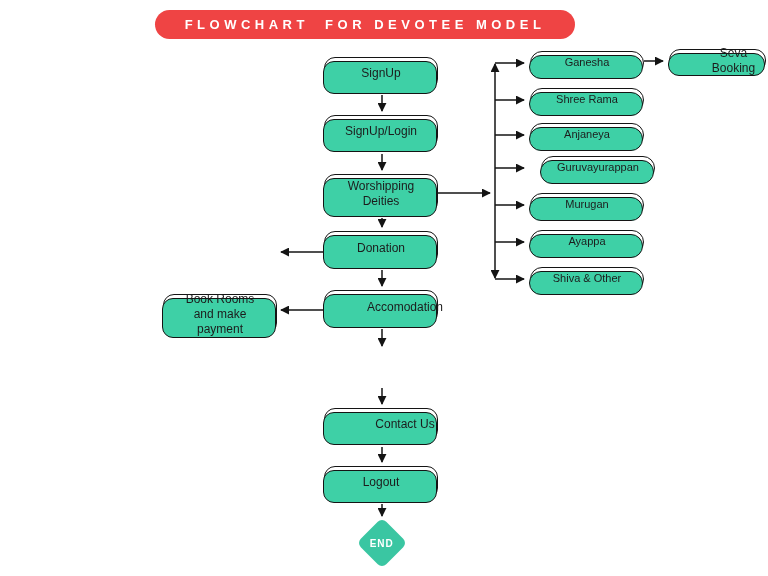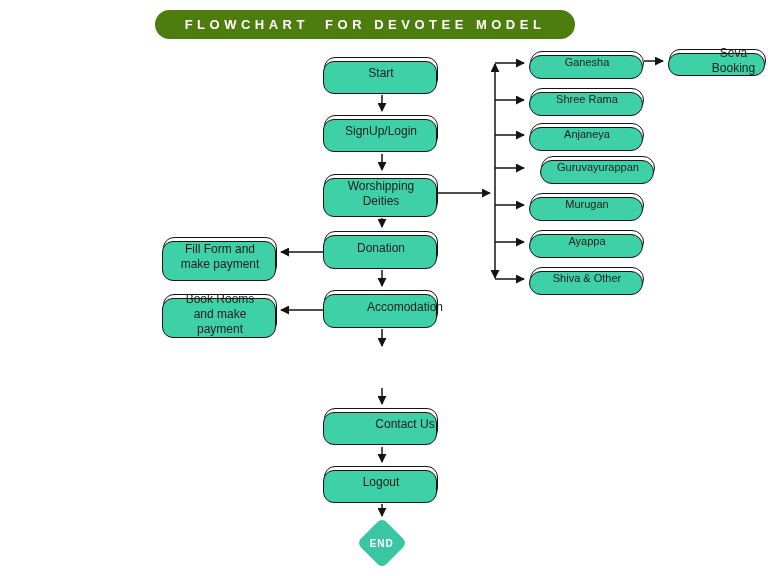--- a/index.html
+++ b/index.html
@@ -11,21 +11,21 @@
     height: 576px;
     background: #ffffff;
     overflow: hidden;
   }
   .arrows { position: absolute; left: 0; top: 0; pointer-events: none; }
 
   .title-pill {
     position: absolute;
     left: 155px; top: 10px;
     width: 420px; height: 29px;
-    background: #4d7c0f;
+    background: #ef4444;
     border-radius: 15px;
     color: #ffffff;
     font-size: 13px;
     font-weight: bold;
     letter-spacing: 4.5px;
     display: flex; align-items: center; justify-content: center;
     white-space: pre;
   }
 
   .node {
@@ -135,38 +135,37 @@
 
       <path d="M644,61 H663" marker-end="url(#ah)"></path>
 
       <path d="M324,252 H281" marker-end="url(#ah)"></path>
       <path d="M324,310 H281" marker-end="url(#ah)"></path>
     </g>
   </svg>
 
   <div class="title-pill">FLOWCHART  FOR DEVOTEE MODEL</div>
 
-  <div class="node main n-start">Start</div>
+  <div class="node main n-start">SignUp</div>
   <div class="node main n-signup">SignUp/Login</div>
   <div class="node main n-worship">Worshipping Deities</div>
   <div class="node main n-donation">Donation</div>
   <div class="node main n-accomodation">Accomodation</div>
   <div class="node main n-contact">Contact Us</div>
   <div class="node main n-logout">Logout</div>
 
   <div class="node deity d0">Ganesha</div>
   <div class="node deity d1">Shree Rama</div>
   <div class="node deity d2">Anjaneya</div>
   <div class="node deity d3">Guruvayurappan</div>
   <div class="node deity d4">Murugan</div>
   <div class="node deity d5">Ayappa</div>
   <div class="node deity d6">Shiva &amp; Other</div>
 
   <div class="node n-seva">Seva Booking</div>
 
-  <div class="node side n-fillform">Fill Form and make payment</div>
   <div class="node side n-bookrooms">Book Rooms and make payment</div>
 
   <div class="n-end">
     <span>END</span>
   </div>
 
 </div>
 
 </body></html>

